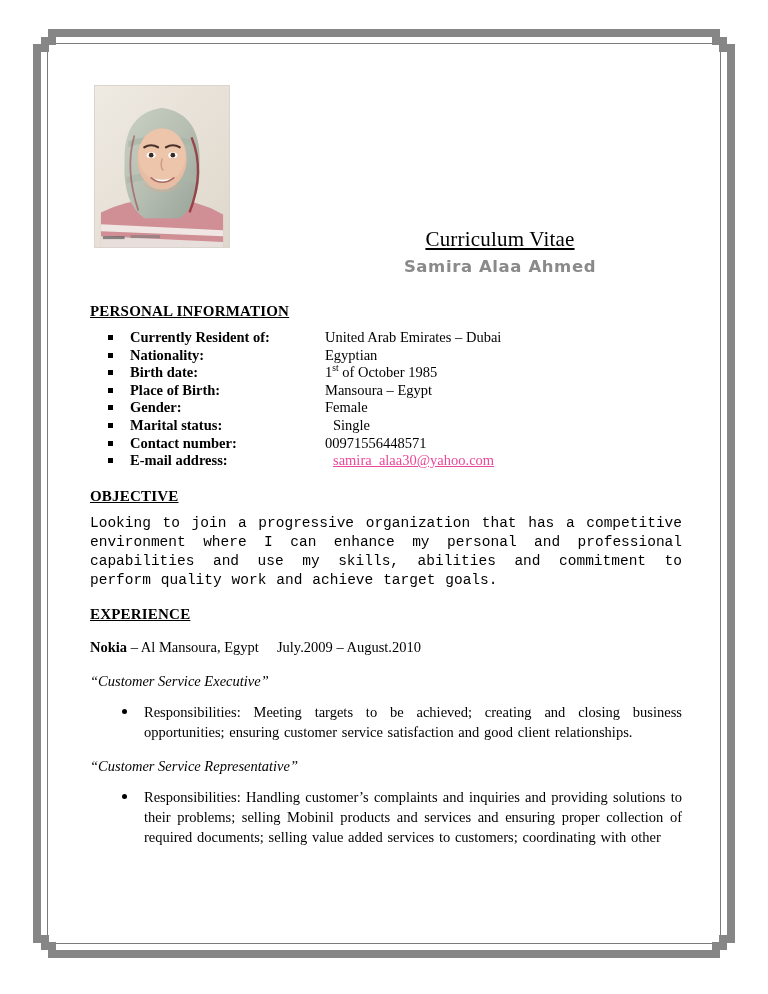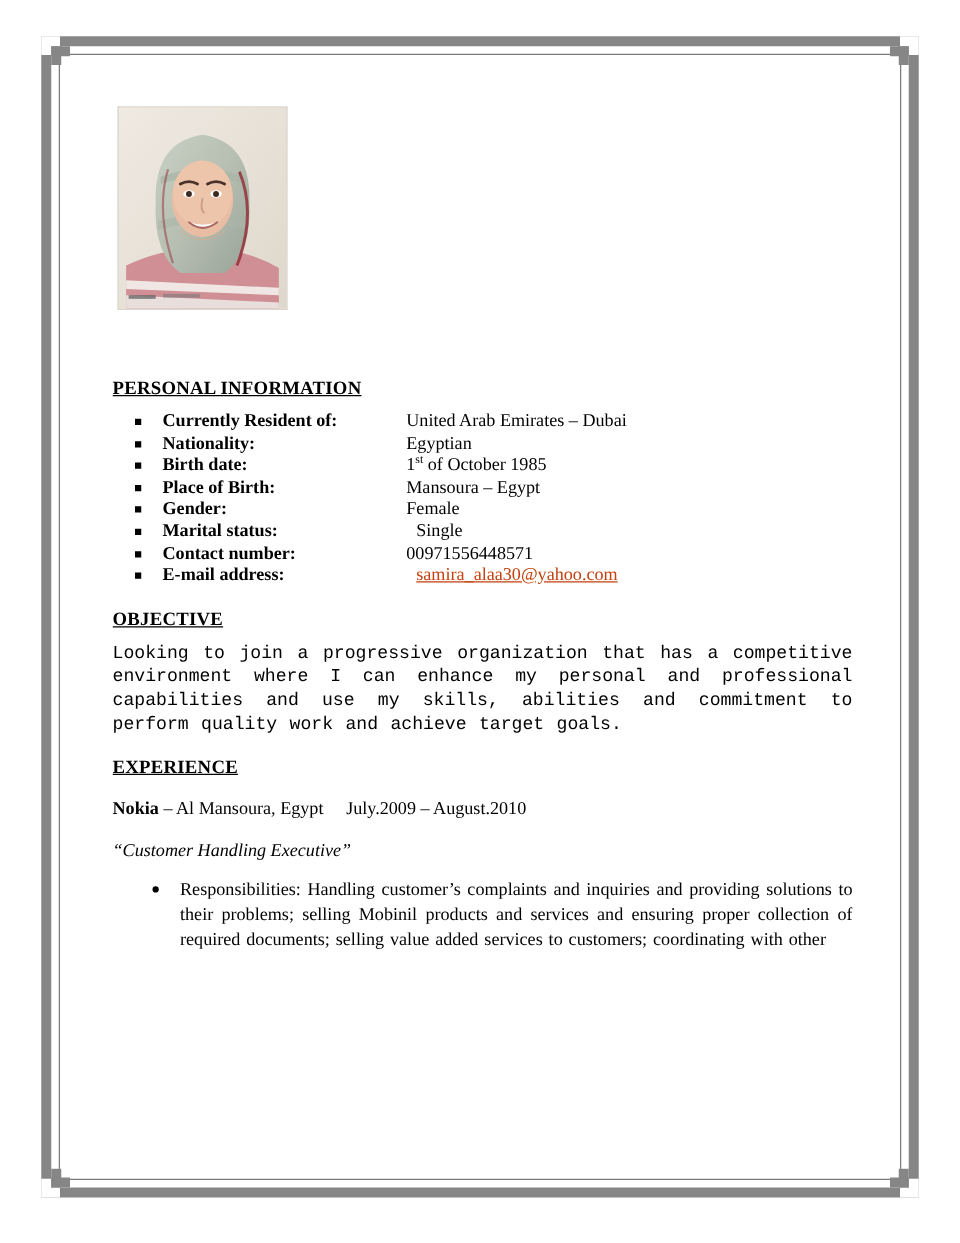--- a/index.html
+++ b/index.html
@@ -163,21 +163,21 @@
     display: inline-block;
     vertical-align: top;
   }
   .info-value.indent { padding-left: 8px; }
   .info-value sup {
     font-size: 9.5px;
     vertical-align: super;
     line-height: 0;
   }
   a.email-link {
-    color: #c2410c;
+    color: #ec4899;
     text-decoration: underline;
     text-align: center;
   }
 
   
   p.body-par {
     margin: 0;
     font-size: 14.5px;
     line-height: 19px;
     text-align: justify;
@@ -292,20 +292,24 @@
           <path d="M57 93 Q68 101 80 93 Q68 97 57 93 Z" fill="#ffffff"></path>
           <path d="M57 93 Q68 102 80 93" stroke="#a86a63" stroke-width="1.6" fill="none" stroke-linecap="round"></path>
 
           <path d="M50 100 Q68 114 86 100" stroke="#d8ab93" stroke-width="1.2" fill="none" opacity="0.6"></path>
 
           <rect x="8" y="152" width="22" height="3" fill="#5b5b5b" opacity="0.7"></rect>
           <rect x="36" y="151" width="30" height="3" fill="#7a7a7a" opacity="0.6"></rect>
         </svg>
       </div>
 
+      <div class="title-block">
+        <div class="cv-title">Curriculum Vitae</div>
+        <div class="cv-name">Samira Alaa Ahmed</div>
+      </div>
     </div>
 
     <div class="section-head">PERSONAL INFORMATION</div>
 
     <ul class="info-list">
       <li>
         <span class="sq"></span>
         <span class="info-label">Currently  Resident of:</span><span class="info-value">United  Arab Emirates  – Dubai</span>
       </li>
       <li>
@@ -339,22 +343,29 @@
     </ul>
 
     <div class="section-head">OBJECTIVE</div>
     <p class="body-par">Looking to join a progressive organization that has a competitive environment where I can enhance my personal and professional capabilities and use my skills, abilities and commitment to perform quality work and achieve target goals.</p>
 
     <div class="section-head tight">EXPERIENCE</div>
 
     <div class="job-line">
       <span class="job-org">Nokia</span><span> – Al Mansoura, Egypt</span>&nbsp;&nbsp;&nbsp;&nbsp;&nbsp;<span>July.2009  – August.2010</span>
     </div>
-    <div class="job-role">“Customer Handling Executive”</div>
-
+    <div class="job-role">“Customer Service Executive”</div>
+    <ul class="resp-list">
+      <li>
+        <span class="dot"></span>
+        <span>Responsibilities: Meeting targets to be achieved; creating and closing business opportunities; ensuring customer service satisfaction and good client relationships.</span>
+      </li>
+    </ul>
+
+    <div class="job-role">“Customer Service Representative”</div>
     <ul class="resp-list">
       <li>
         <span class="dot"></span>
         <span>Responsibilities: Handling customer’s complaints and inquiries and providing solutions to their problems; selling Mobinil products and services and ensuring proper collection of required documents; selling value added services to customers; coordinating with other</span>
       </li>
     </ul>
 
   </div>
 </div>
 

